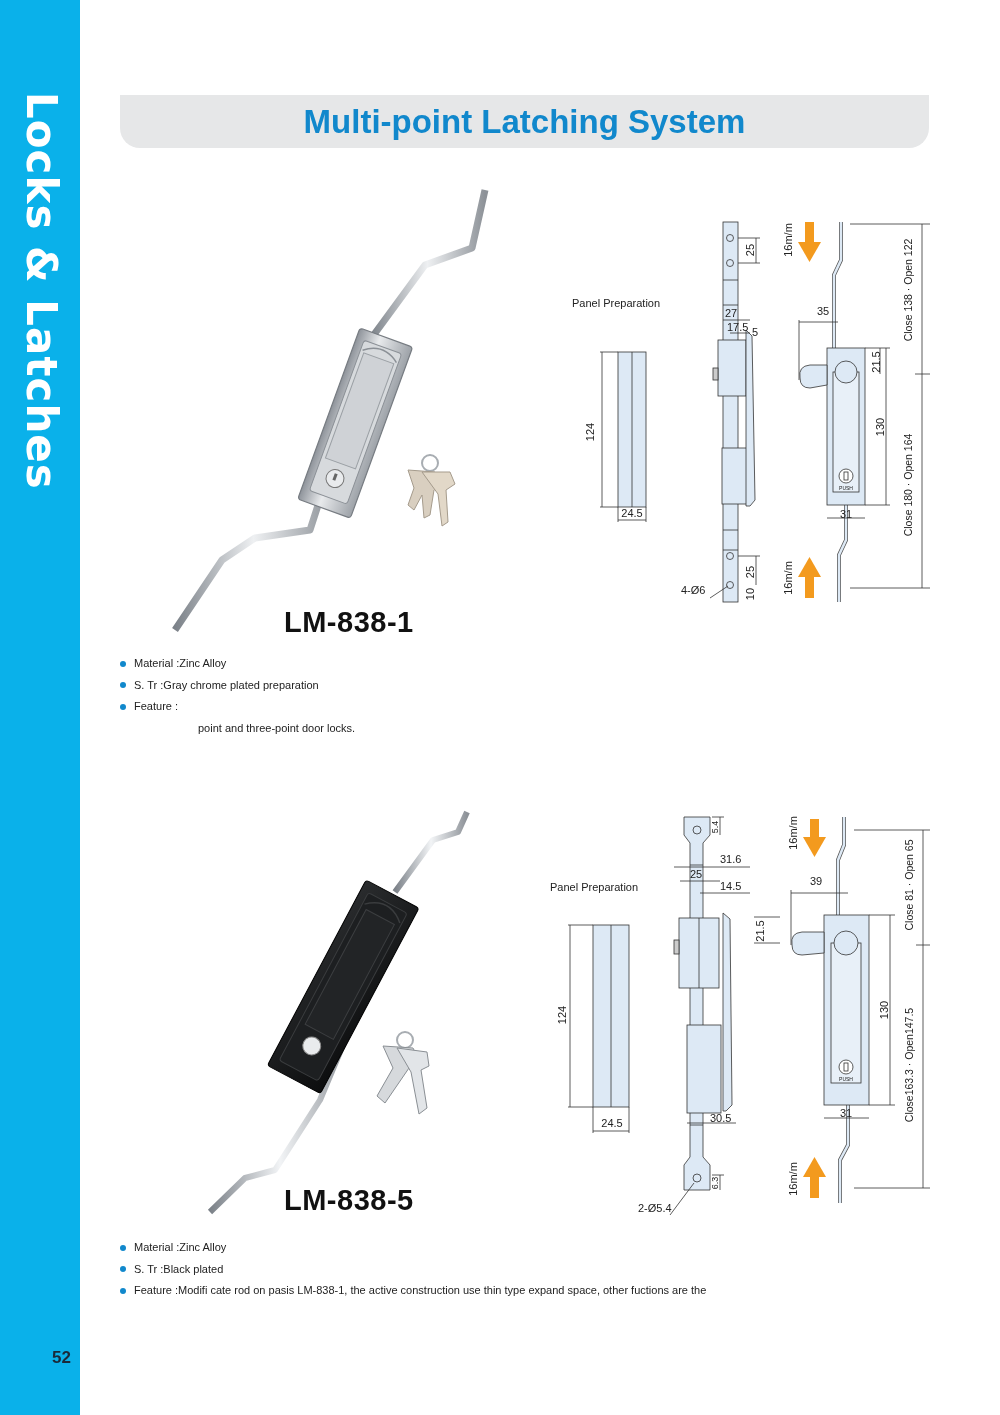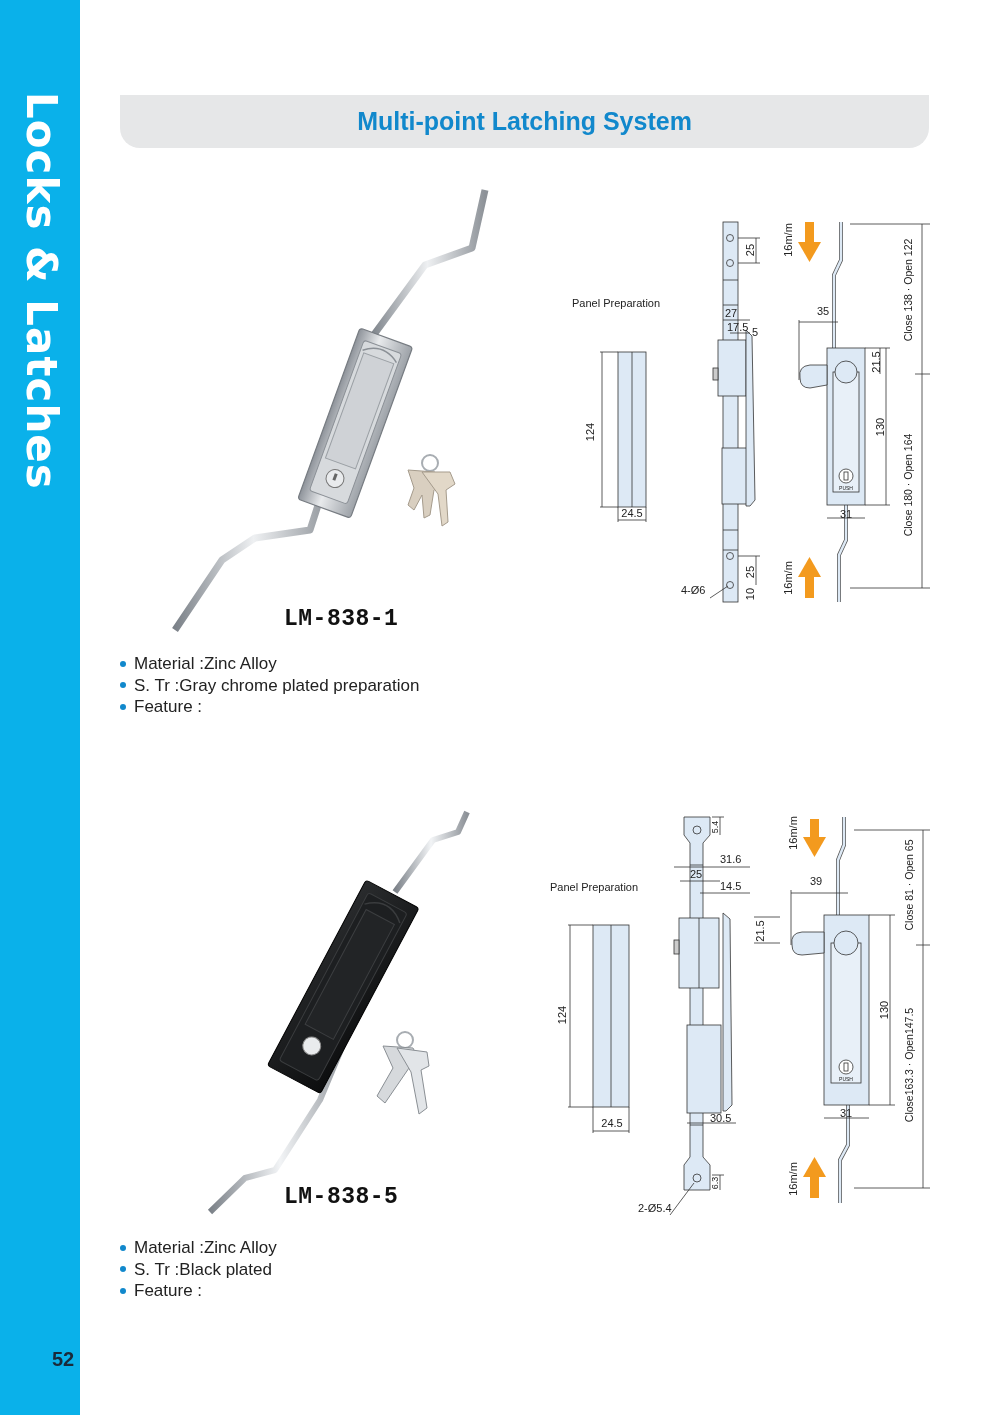--- a/index.html
+++ b/index.html
@@ -6,33 +6,33 @@
   html, body { width: 1000px; height: 1415px; background: #ffffff; overflow: hidden; }
   body { position: relative; font-family: "Liberation Sans", sans-serif; color: #222; }
 
   .side-band { position: absolute; left: 0; top: 0; width: 80px; height: 1415px; background: #0ab1ea; }
   .side-title {
     position: absolute; left: 40px; top: 92px;
     transform-origin: 0 0; transform: rotate(90deg) translateY(-26px);
     font-family: "DejaVu Sans", sans-serif; font-weight: bold; font-size: 42px;
     color: #ffffff; white-space: nowrap; letter-spacing: 1px;
   }
-  .page-num { position: absolute; left: 52px; top: 1348px; font-family: "Liberation Sans", sans-serif; font-weight: bold; font-size: 20px; color: #1a2a3a; }
+  .page-num { position: absolute; left: 52px; top: 1348px; font-family: "Liberation Sans", sans-serif; font-weight: bold; font-size: 17px; color: #1a2a3a; }
 
   .title-bar {
     position: absolute; left: 120px; top: 95px; width: 809px; height: 53px;
     background: #e6e7e8; border-radius: 0 0 20px 20px;
     display: flex; align-items: center; justify-content: center;
   }
-  .title-bar h1 { font-family: "Liberation Sans", sans-serif; font-weight: bold; font-size: 25px; color: #1188cc; }
+  .title-bar h1 { font-family: "Liberation Sans", sans-serif; font-weight: bold; font-size: 33px; color: #1188cc; }
 
   .product { position: absolute; }
-  .model-label { position: absolute; font-family: Liberation Mono, monospace; font-weight: bold; font-size: 23px; color: #111; letter-spacing: 0.5px; }
-
-  .specs { position: absolute; left: 120px; font-size: 17px; color: #222; line-height: 21.5px; }
+  .model-label { position: absolute; font-family: Liberation Sans, sans-serif; font-weight: bold; font-size: 29px; color: #111; letter-spacing: 0.5px; }
+
+  .specs { position: absolute; left: 120px; font-size: 11px; color: #222; line-height: 21.5px; }
   .spec-row { display: flex; }
   .bullet { width: 14px; flex: none; display: flex; align-items: center; }
   .bullet::before { content: ""; width: 6px; height: 6px; border-radius: 50%; background: #1188cc; display: block; }
   .spec-key { white-space: nowrap; }
   .spec-val { }
   .spec-cont { padding-left: 77px; }
 
   svg text { font-family: "Liberation Sans", sans-serif; }
 </style>
 </head>
@@ -179,20 +179,21 @@
     </div>
   <div class="spec-row">
       <span class="bullet"></span>
       <span class="spec-key">S. Tr : </span>
       <span class="spec-val">Gray chrome plated preparation</span>
     </div>
   <div class="spec-row">
       <span class="bullet"></span>
       <span class="spec-key">Feature : </span>
     </div>
+  <div class="spec-cont" style="padding-left:78px;">point and three-point door locks.</div>
 </div>
 
 <div class="product" style="left:190px;top:800px;width:300px;height:420px;">
   <svg width="300" height="420" viewBox="0 0 300 420">
     <defs>
       <linearGradient id="rod2" x1="0" y1="0" x2="1" y2="0">
         <stop offset="0" stop-color="#7b8188"></stop>
           <stop offset="0.5" stop-color="#f2f4f6"></stop>
           <stop offset="1" stop-color="#8d9298"></stop>
       </linearGradient>
@@ -311,14 +312,15 @@
       <span class="spec-val">Zinc Alloy</span>
     </div>
   <div class="spec-row">
       <span class="bullet"></span>
       <span class="spec-key">S. Tr : </span>
       <span class="spec-val">Black plated</span>
     </div>
   <div class="spec-row">
       <span class="bullet"></span>
       <span class="spec-key">Feature : </span>
+      <span class="spec-val">Modifi cate rod on pasis LM-838-1, the active construction use thin type expand space, other fuctions are the</span>
     </div>
 </div>
 
 </body></html>

